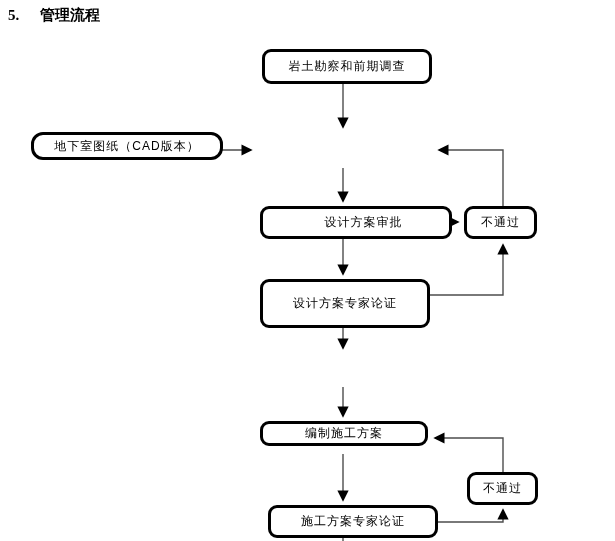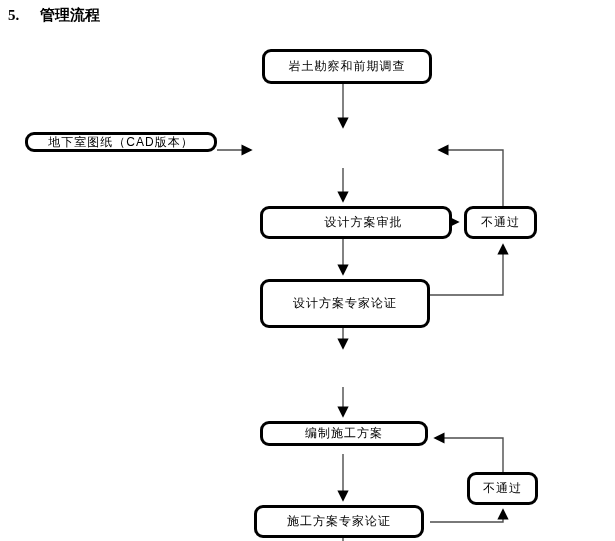--- a/index.html
+++ b/index.html
@@ -82,21 +82,21 @@
       <path d="M343 454 V500" marker-end="url(#arrow)"></path>
       <path d="M430 522 H503 V510" marker-end="url(#arrow)"></path>
       <path d="M343 538 V541"></path>
     </g>
   </svg>
 
   <div class="node" style="left:262px; top:49px;  width:170px; height:35px;">
     <span>岩土勘察和前期调查</span>
   </div>
 
-  <div class="node" style="left:25px;  top:132px; width:192px; height:20px;">
+  <div class="node" style="left:31px;  top:132px; width:192px; height:28px;border-radius:12px;">
     <span>地下室图纸（CAD版本）</span>
   </div>
 
 
   <div class="node" style="left:260px; top:206px; width:192px; height:33px;padding-left:15px;">
     <span>设计方案审批</span>
   </div>
 
   <div class="node" style="left:464px; top:206px; width:73px;  height:33px;">
     <span>不通过</span>
@@ -108,17 +108,17 @@
 
 
   <div class="node" style="left:260px; top:421px; width:168px; height:25px;">
     <span>编制施工方案</span>
   </div>
 
   <div class="node" style="left:467px; top:472px; width:71px;  height:33px;">
     <span>不通过</span>
   </div>
 
-  <div class="node" style="left:254px; top:505px; width:170px; height:33px;">
+  <div class="node" style="left:268px; top:505px; width:170px; height:33px;">
     <span>施工方案专家论证</span>
   </div>
 
 </div>
 
 </body></html>

